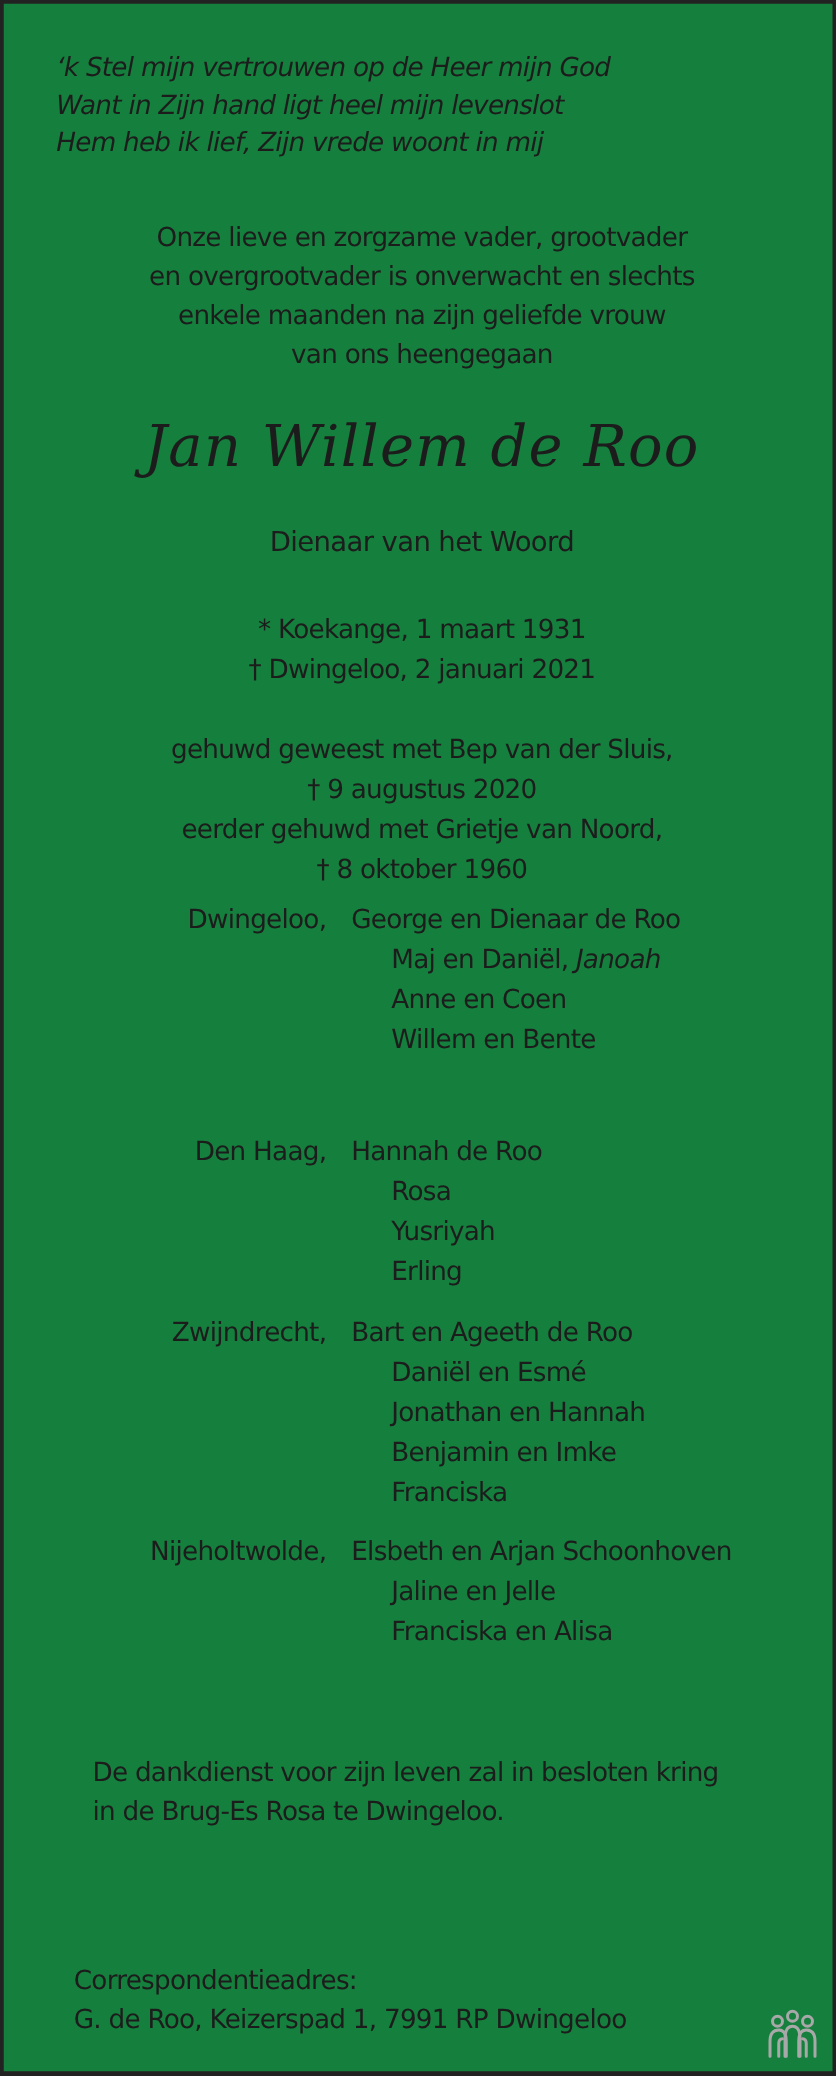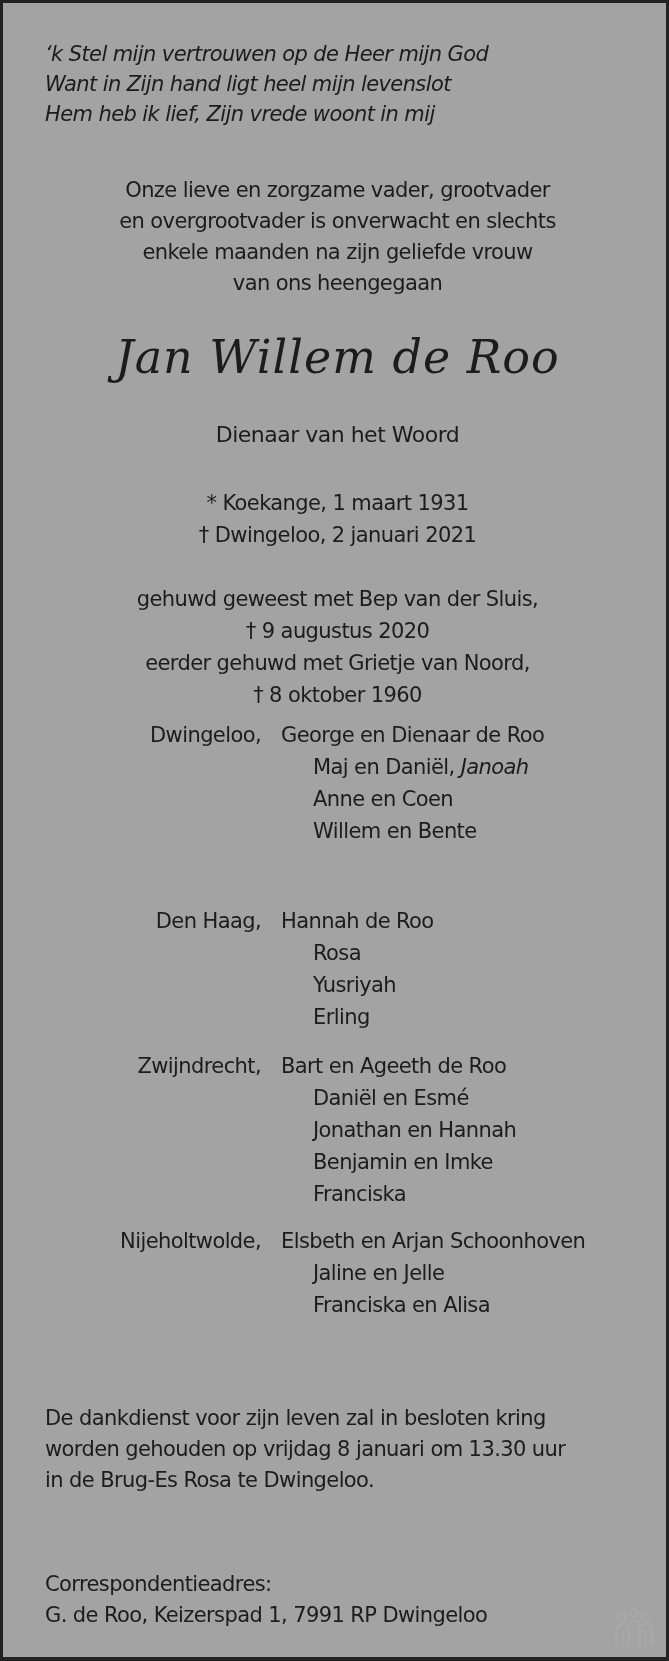--- a/index.html
+++ b/index.html
@@ -3,21 +3,21 @@
 <meta charset="utf-8">
 <style>
   html, body { margin: 0; padding: 0; background: #ffffff; }
   body { width: 669px; height: 1661px; overflow: hidden; }
   .frame {
     position: absolute; left: 0; top: 0;
     width: 669px; height: 1661px;
     box-sizing: border-box;
     border: 3px solid #222222;
     border-bottom-width: 4px;
-    background: #a3a3a3;
+    background: #15803d;
     color: #1c1c1c;
     font-family: "DejaVu Sans", sans-serif;
   }
   .abs { position: absolute; white-space: nowrap; }
   .poem {
     left: 42px; top: 36px;
     font-family: "DejaVu Sans", sans-serif;
     font-style: italic;
     font-size: 21px; line-height: 30px;
     letter-spacing: -0.6px;
@@ -40,25 +40,25 @@
     position: absolute; right: 411px; top: 0;
     text-align: right; white-space: nowrap; line-height: 32px;
   }
   .fam-head { position: absolute; left: 278px; top: 0; white-space: nowrap; line-height: 32px; }
   .fam-kids { position: absolute; left: 310px; top: 32px; white-space: nowrap; }
   .fam-kids div { height: 32px; line-height: 32px; }
   .fam-kids .it { font-style: italic; }
   .service {
     left: 42px; top: 1400px; font-size: 21px; line-height: 31px; letter-spacing: -0.6px;
   }
-  .service div { height: 31px; }
+  .service div { height: 31px; margin-left: 29px; }
   .address {
     left: 42px; top: 1566px; font-size: 21px; line-height: 31px; letter-spacing: -0.6px;
   }
-  .address div { height: 31px; }
+  .address div { height: 31px; margin-left: 14px; }
   .logo { position: absolute; left: 611px; top: 1604px; width: 40px; height: 40px; }
 </style>
 </head>
 <body>
 
 <div class="frame">
 
   <div class="abs poem">
     <div>‘k Stel mijn vertrouwen op de Heer mijn God</div>
     <div>Want in Zijn hand ligt heel mijn levenslot</div>
@@ -126,21 +126,20 @@
       <div class="fam-head">Elsbeth en Arjan Schoonhoven</div>
       <div class="fam-kids">
         <div>Jaline en Jelle</div>
         <div>Franciska en Alisa</div>
       </div>
     </div>
   </div>
 
   <div class="abs service">
     <div>De dankdienst voor zijn leven zal in besloten kring</div>
-    <div>worden gehouden op vrijdag 8 januari om 13.30 uur</div>
     <div>in de Brug-Es Rosa te Dwingeloo.</div>
   </div>
 
   <div class="abs address">
     <div>Correspondentieadres:</div>
     <div>G. de Roo, Keizerspad 1, 7991 RP Dwingeloo</div>
   </div>
 
   <svg class="logo" viewBox="0 0 40 40">
     <g fill="none" stroke="#a8a8a8" stroke-width="2.4" stroke-linecap="round">

